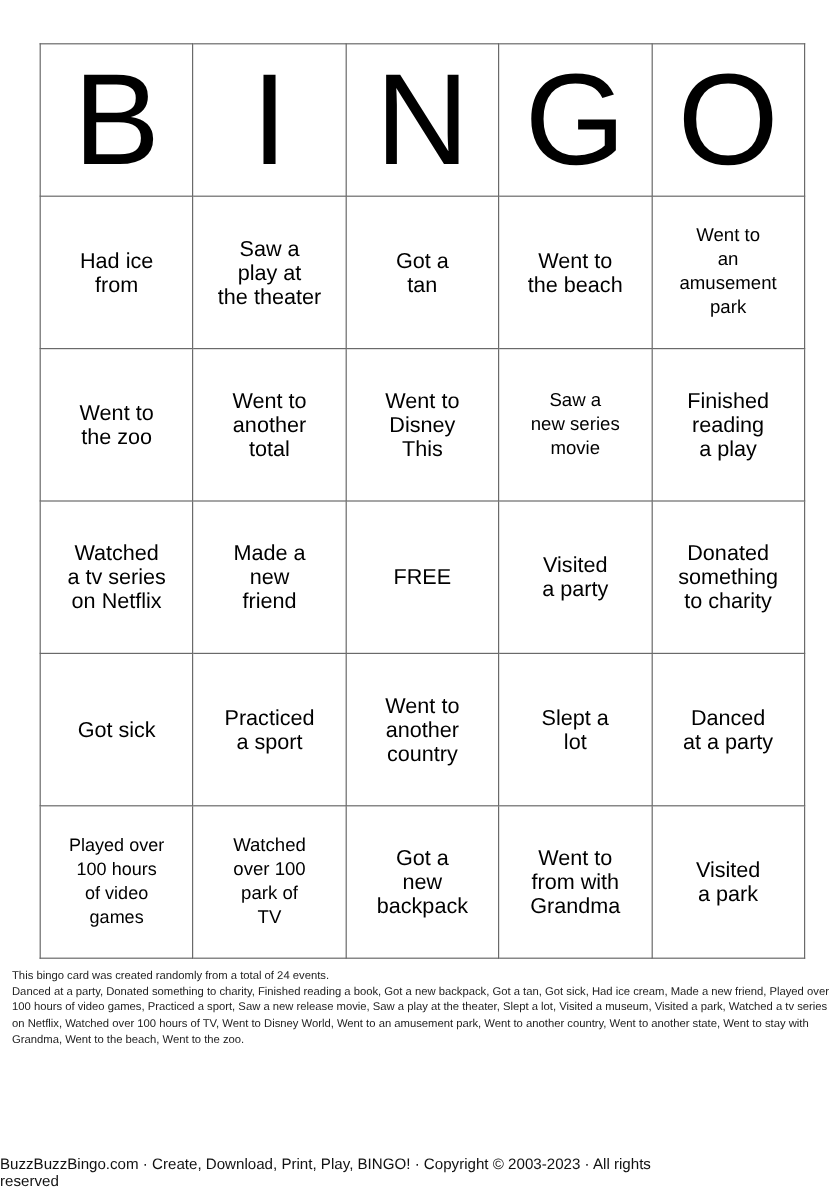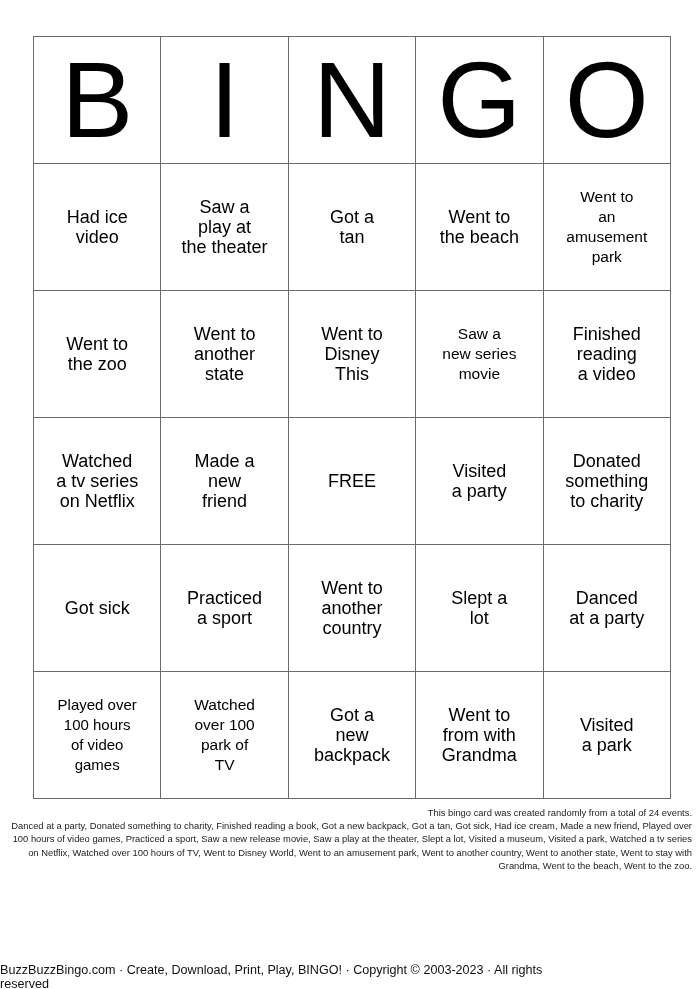--- a/index.html
+++ b/index.html
@@ -6,42 +6,42 @@
   body { width:699px; height:989px; position:relative; font-family:"Liberation Sans", sans-serif; color:#000; overflow:hidden; }
   .card { position:absolute; left:33px; top:36px; width:632px; height:759px; border-collapse:collapse; table-layout:fixed; }
   .card td { border:1px solid #6a6a6a; text-align:center; vertical-align:middle; padding:0 6px; width:126.4px; }
   .card tr.head td { height:126px; font-size:108px; line-height:1; padding:0; }
   .card tr.row td { height:126px; }
   .cell-text { display:block; line-height:20px; }
   .fs19 { font-size:18px; }
   .fs16 { font-size:15.5px; line-height:20px; }
   .fs14 { font-size:15px; line-height:17px; }
   .info { position:absolute; left:10px; top:806px; width:682px; font-size:9.4px; line-height:13.2px; color:#222; }
-  .info p { margin:0;text-align:right; }
+  .info p { margin:0; }
   .footer { position:absolute; left:0; top:963px; width:556px; text-align:left; font-size:12.6px; color:#111; }
 </style>
 </head>
 <body>
 
 <table class="card">
   <tbody>
       <tr class="head">
     <td>B</td>
     <td>I</td>
     <td>N</td>
     <td>G</td>
     <td>O</td>
   </tr>
   </tbody>
     <tbody id="grid-body">
       <tr class="row">
         <td>
           <div class="fs19">
             <span class="cell-text">Had ice</span>
-            <span class="cell-text">video</span>
+            <span class="cell-text">from</span>
           </div>
         </td>
         <td>
           <div class="fs19">
             <span class="cell-text">Saw a</span>
             <span class="cell-text">play at</span>
             <span class="cell-text">the theater</span>
           </div>
         </td>
         <td>
@@ -69,42 +69,42 @@
         <td>
           <div class="fs19">
             <span class="cell-text">Went to</span>
             <span class="cell-text">the zoo</span>
           </div>
         </td>
         <td>
           <div class="fs19">
             <span class="cell-text">Went to</span>
             <span class="cell-text">another</span>
-            <span class="cell-text">state</span>
+            <span class="cell-text">total</span>
           </div>
         </td>
         <td>
           <div class="fs19">
             <span class="cell-text">Went to</span>
             <span class="cell-text">Disney</span>
             <span class="cell-text">This</span>
           </div>
         </td>
         <td>
           <div class="fs16">
             <span class="cell-text">Saw a</span>
             <span class="cell-text">new series</span>
             <span class="cell-text">movie</span>
           </div>
         </td>
         <td>
           <div class="fs19">
             <span class="cell-text">Finished</span>
             <span class="cell-text">reading</span>
-            <span class="cell-text">a video</span>
+            <span class="cell-text">a play</span>
           </div>
         </td>
       </tr>
       <tr class="row">
         <td>
           <div class="fs19">
             <span class="cell-text">Watched</span>
             <span class="cell-text">a tv series</span>
             <span class="cell-text">on Netflix</span>
           </div>

